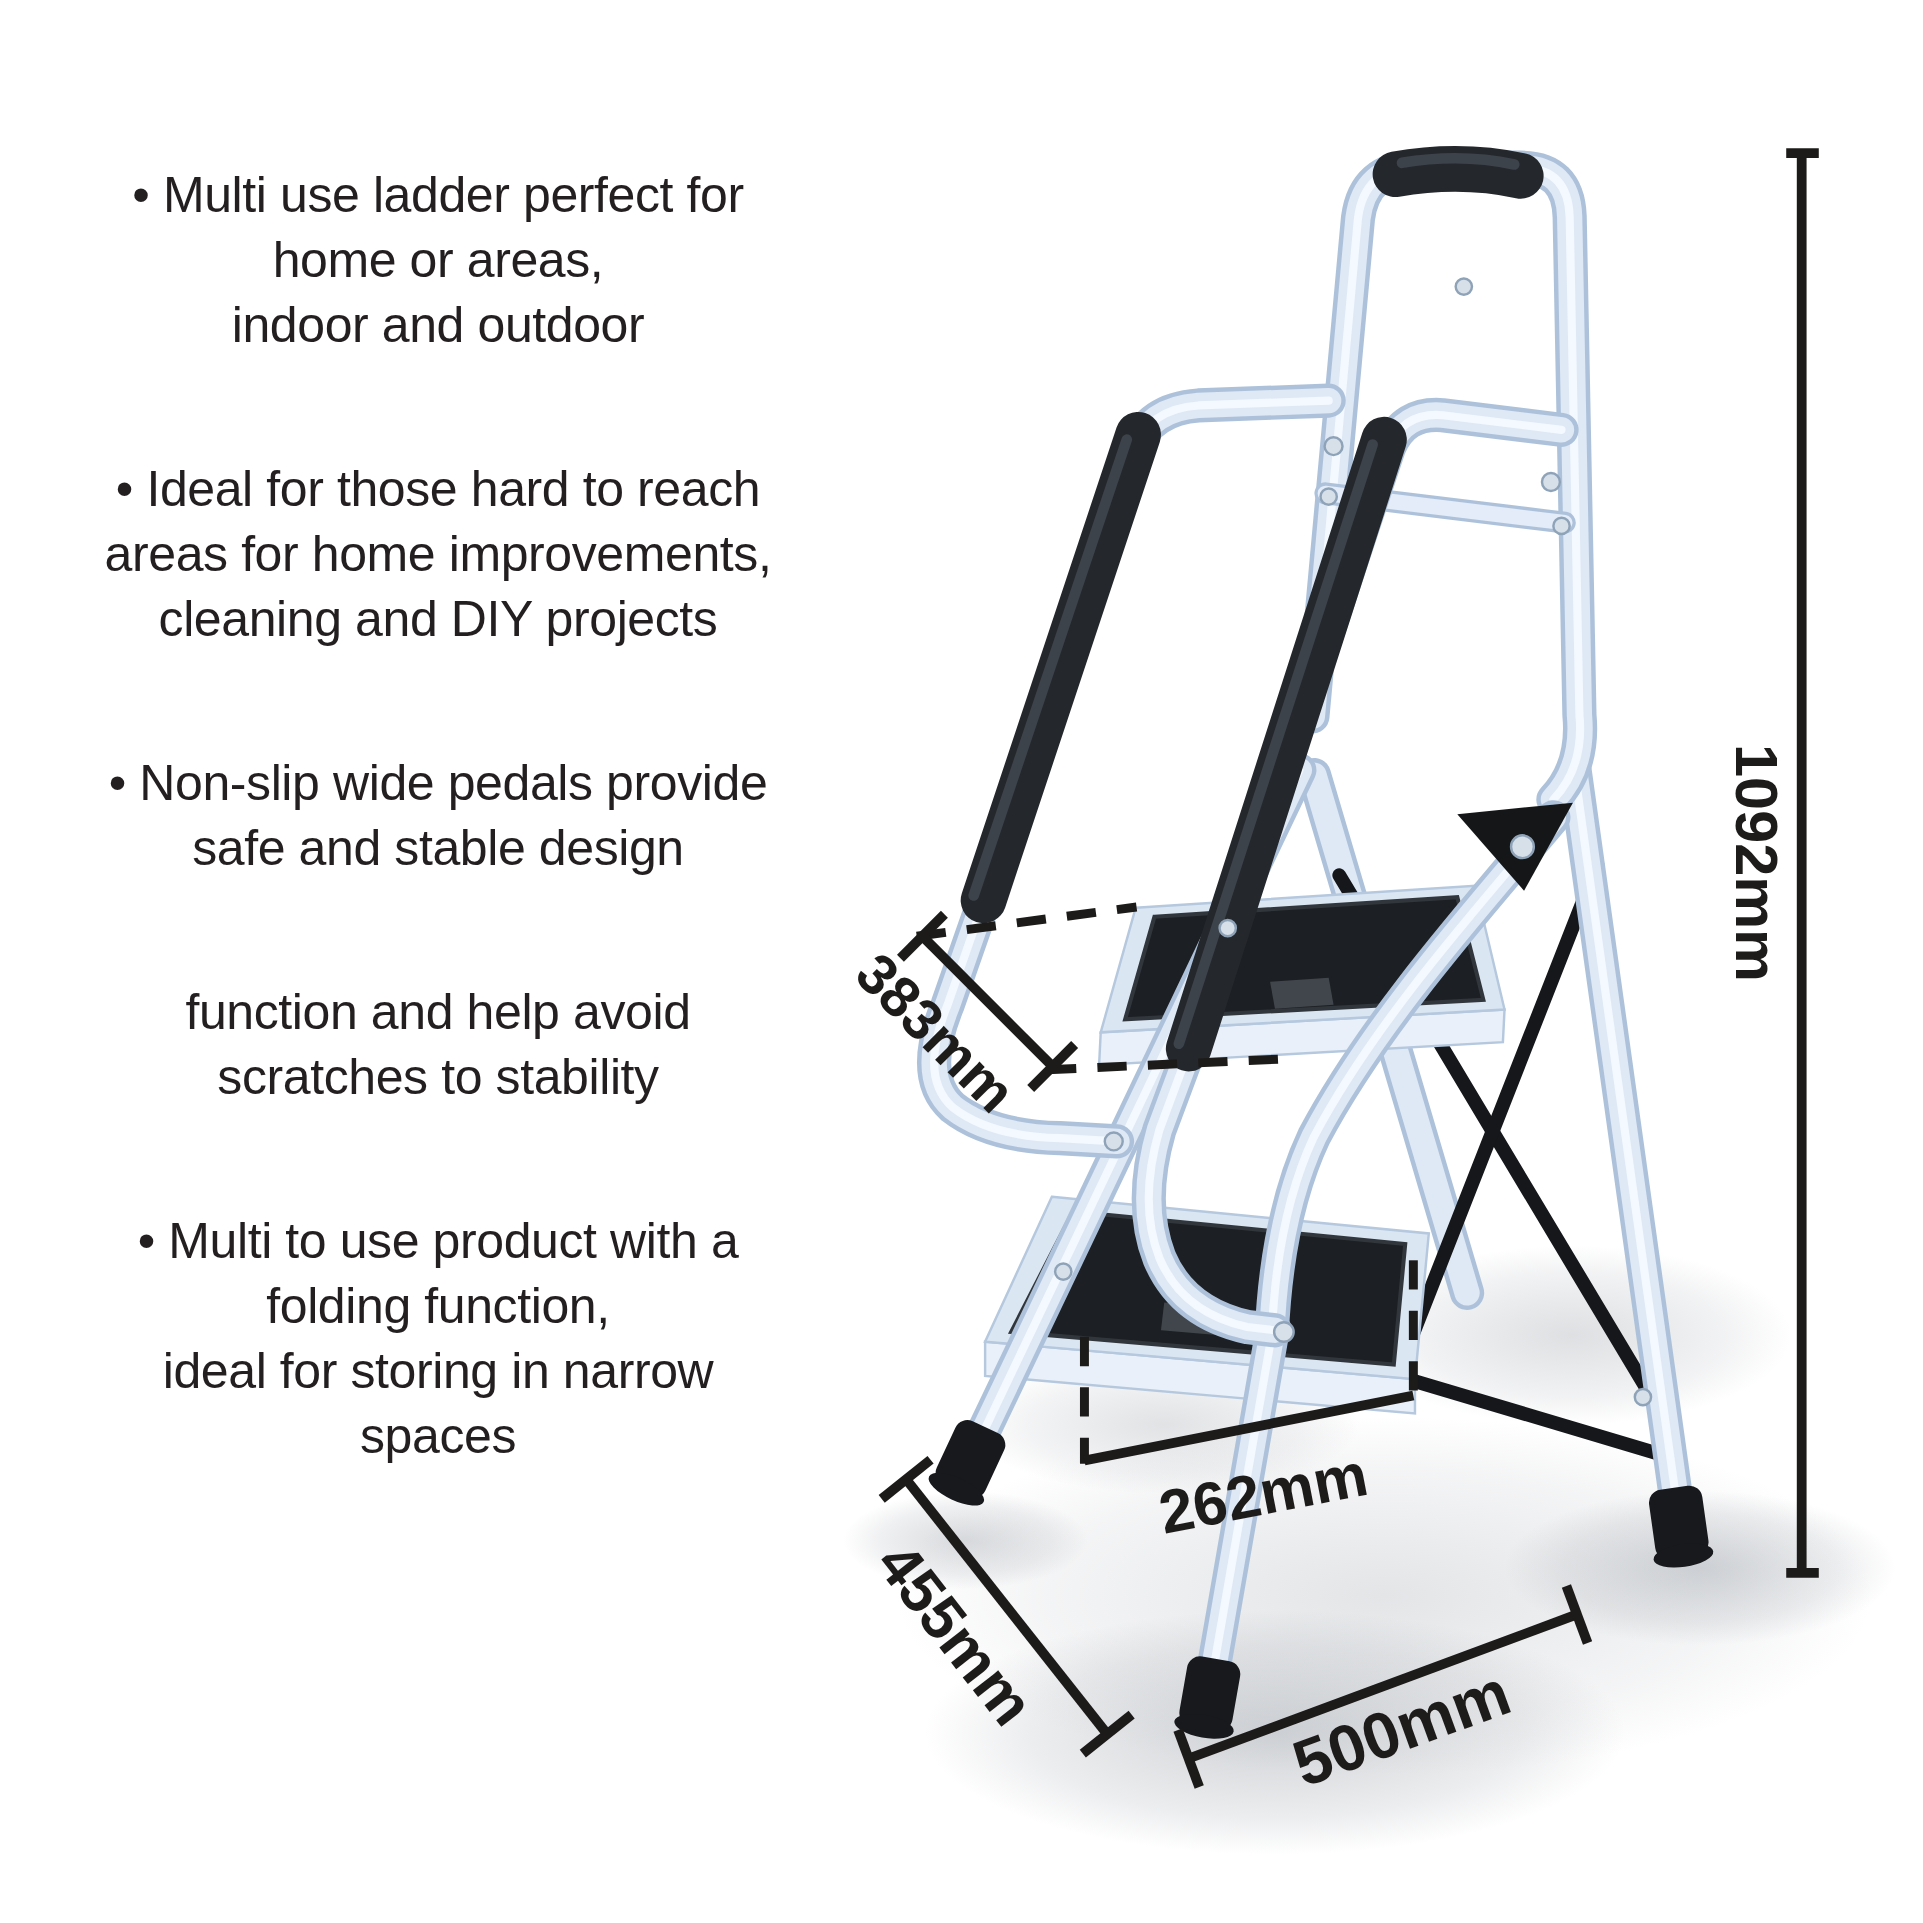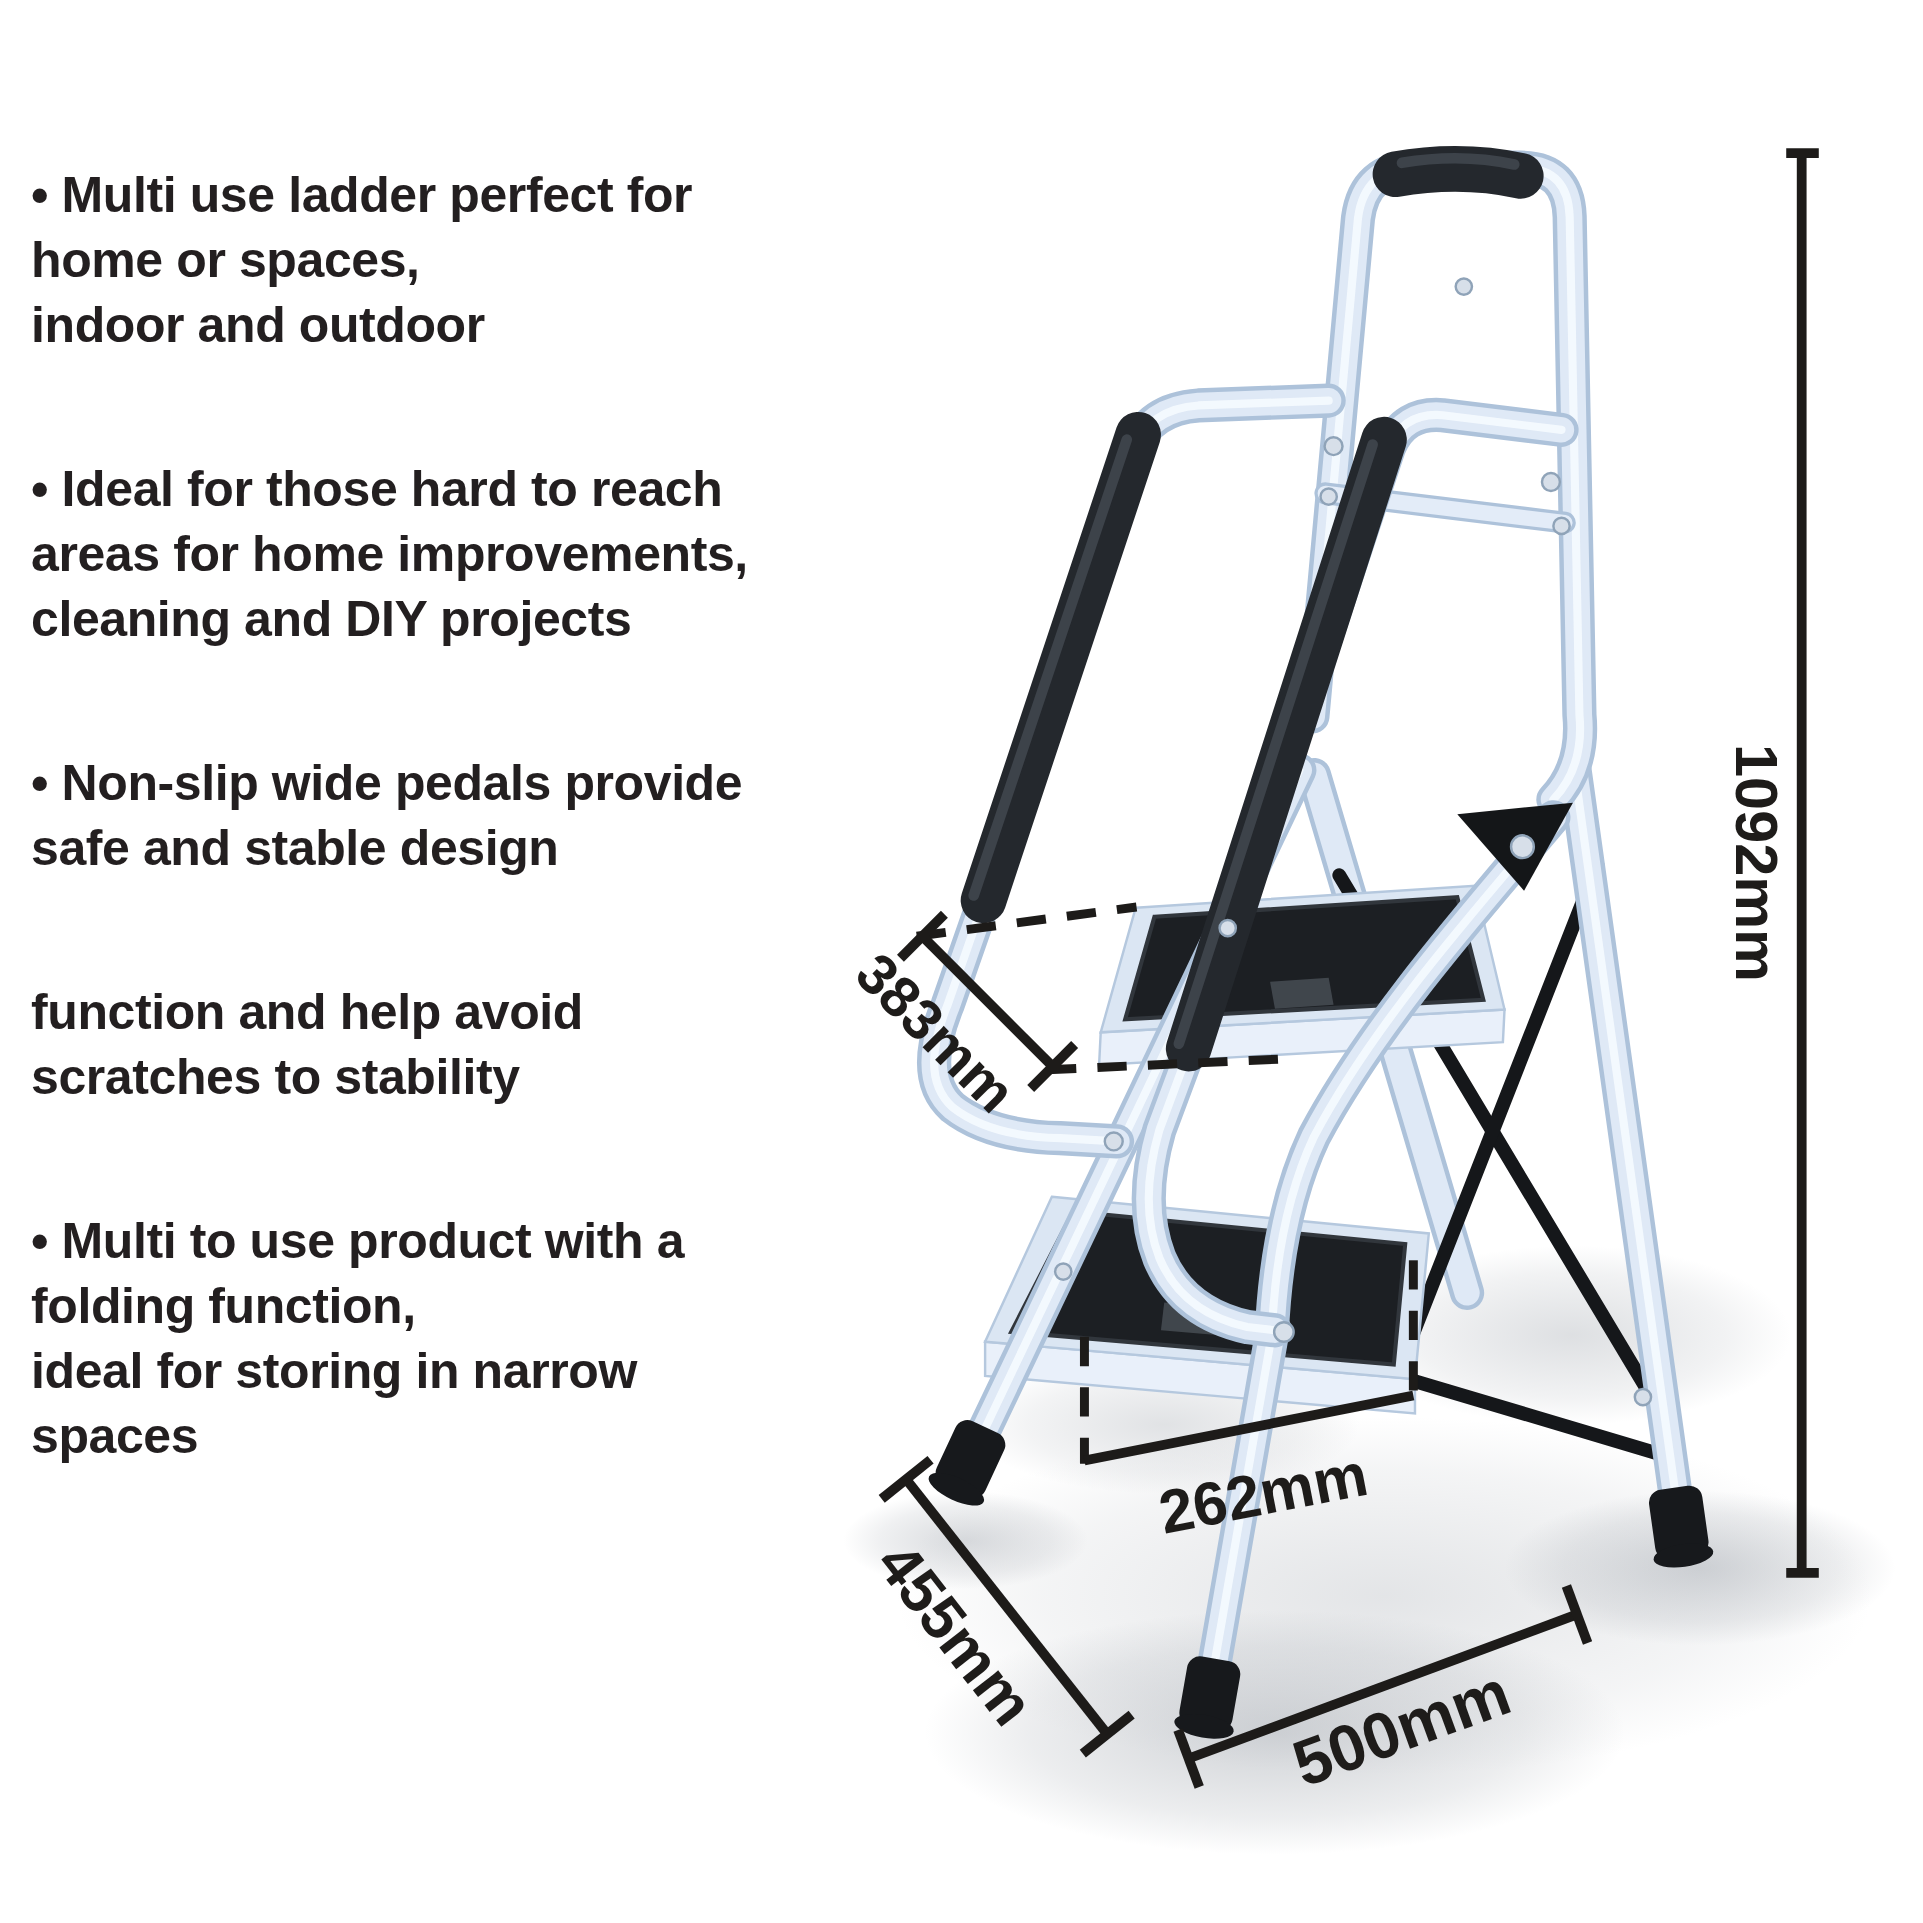--- a/index.html
+++ b/index.html
@@ -1,22 +1,22 @@
 <!DOCTYPE html>
 <html style="font-size:13px"><head>
 <meta charset="utf-8">
 <style>
   html,body{margin:0;padding:0;background:#ffffff;}
   body{width:1923px;height:1923px;position:relative;overflow:hidden;
        font-family:"Liberation Sans",sans-serif;}
 
   
   .features{position:absolute;left:31px;top:163px;width:814px;
-            color:#231f20;font-weight:bold;font-size:50px;line-height:65px;
-            letter-spacing:-0.4px;}
+            color:#231f20;font-weight:normal;font-size:50px;line-height:65px;
+            text-align:center;letter-spacing:-0.4px;}
   .feature{margin-bottom:99px;}
   .feature div{white-space:nowrap;}
 
   
   .photo{position:absolute;left:0;top:0;width:1923px;height:1923px;}
 
   .to {fill:none;stroke:#adc2da;stroke-width:42;stroke-linecap:round;stroke-linejoin:round}
   .ti {fill:none;stroke:#dfe9f6;stroke-width:31;stroke-linecap:round;stroke-linejoin:round}
   .th {fill:none;stroke:#f7fbff;stroke-width:10;stroke-linecap:round;stroke-linejoin:round;opacity:.85}
   .to2{fill:none;stroke:#adc2da;stroke-width:27;stroke-linecap:round}
@@ -31,21 +31,21 @@
   .dimdash{stroke:#1d1b19;stroke-width:11;fill:none;stroke-dasharray:36 26;}
   .dim{font-family:"Liberation Sans",sans-serif;font-weight:bold;fill:#1e1c1a;
        font-size:73px;text-anchor:middle;}
 </style>
 </head>
 <body>
 
 <div class="features">
   <div class="feature">
     <div>• Multi use ladder perfect for</div>
-    <div>home or spaces,</div>
+    <div>home or areas,</div>
     <div>indoor and outdoor</div>
   </div>
   <div class="feature">
     <div>• Ideal for those hard to reach</div>
     <div>areas for home improvements,</div>
     <div>cleaning and DIY projects</div>
   </div>
   <div class="feature">
     <div>• Non-slip wide pedals provide</div>
     <div>safe and stable design</div>

